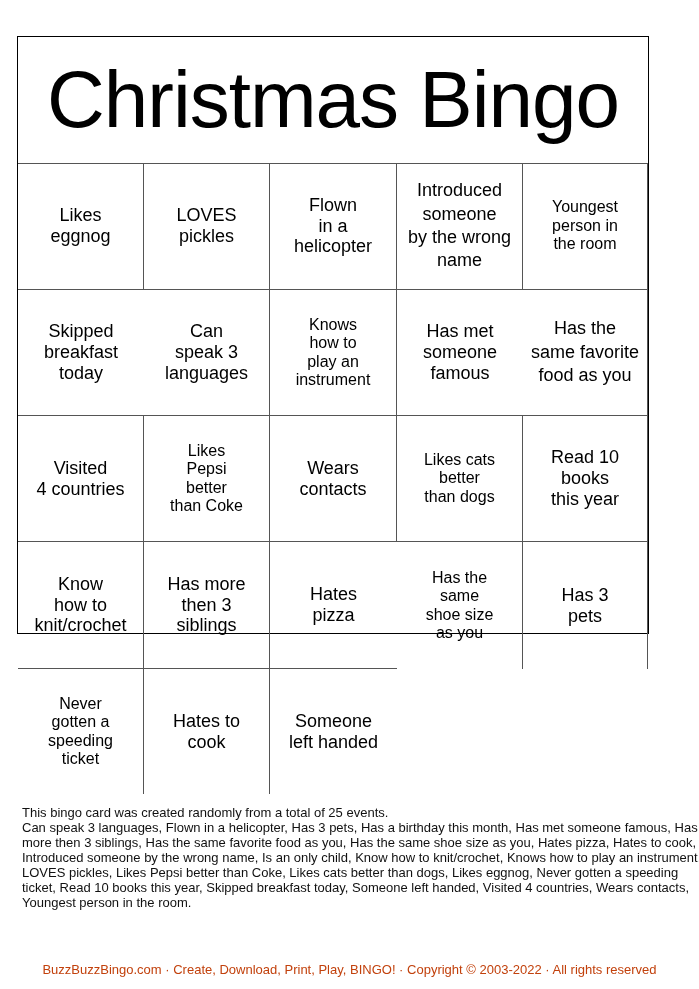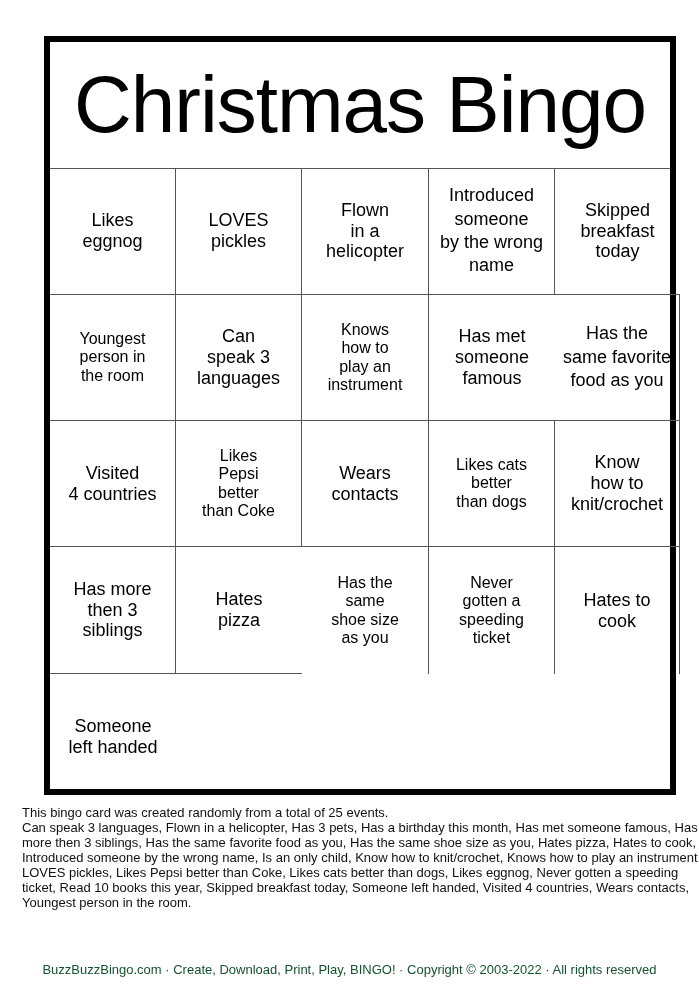--- a/index.html
+++ b/index.html
@@ -1,51 +1,51 @@
 <!DOCTYPE html>
 <html><head>
 <meta charset="utf-8">
 <style>
   html, body { margin:0; padding:0; background:#ffffff; }
   body { width:699px; height:989px; position:relative; font-family:"Liberation Sans", sans-serif; color:#000; overflow:hidden; }
-  .card { position:absolute; left:44px; top:36px; width:632px; height:759px; border:6px solid #000000; box-sizing:border-box; }
+  .card { position:absolute; left:17px; top:36px; width:632px; height:598px; border:1px solid #000000; box-sizing:border-box; }
   .title { position:absolute; left:0; top:0; width:100%; height:127px; border-bottom:1px solid #555; box-sizing:border-box; display:flex; align-items:center; justify-content:center; font-size:80px; letter-spacing:-1px; }
   .grid { position:absolute; left:0; top:126px; width:630px; height:631px; display:grid; grid-template-columns:126px 126px 127px 126px 125px; grid-template-rows:127px 126px 126px 127px 125px; }
   .cell { border-right:1px solid #555; border-bottom:1px solid #555; box-sizing:border-box; display:flex; align-items:center; justify-content:center; text-align:center; white-space:pre-line; line-height:1.15; padding:4px; }
   .cell.lastcol { border-right:none; }
   .cell.lastrow { border-bottom:none; }
   .fs-l { font-size:18px; }
   .fs-m { font-size:16px; }
   .fs-s { font-size:18px; line-height:1.3; }
   .info { position:absolute; left:22px; top:805px; width:680px; font-size:13px; line-height:15px; color:#111; }
-  .footer { position:absolute; left:0; top:962px; width:699px; text-align:center; font-size:13px; color:#14532d; }
+  .footer { position:absolute; left:0; top:962px; width:699px; text-align:center; font-size:13px; color:#c2410c; }
 </style>
 </head>
 <body>
 
 <div class="card">
   <div class="title">Christmas Bingo</div>
   <div class="grid" id="grid">
       <div class="cell fs-l">Likes
 eggnog</div>
       <div class="cell fs-l">LOVES
 pickles</div>
       <div class="cell fs-l">Flown
 in a
 helicopter</div>
       <div class="cell fs-s">Introduced
 someone
 by the wrong
 name</div>
+      <div class="cell fs-m">Youngest
+person in
+the room</div>
       <div class="cell fs-l lastcol">Skipped
 breakfast
 today</div>
-      <div class="cell fs-m">Youngest
-person in
-the room</div>
       <div class="cell fs-l">Can
 speak 3
 languages</div>
       <div class="cell fs-m">Knows
 how to
 play an
 instrument</div>
       <div class="cell fs-l lastcol">Has met
 someone
 famous</div>
@@ -56,32 +56,37 @@
 4  countries</div>
       <div class="cell fs-m">Likes
 Pepsi
 better
 than Coke</div>
       <div class="cell fs-l">Wears
 contacts</div>
       <div class="cell fs-m">Likes cats
 better
 than dogs</div>
+      <div class="cell fs-l">Read 10
+books
+this year</div>
       <div class="cell fs-l">Know
 how to
 knit/crochet</div>
       <div class="cell fs-l">Has more
 then 3
 siblings</div>
       <div class="cell fs-l lastcol">Hates
 pizza</div>
       <div class="cell fs-m lastrow">Has the
 same
 shoe size
 as you</div>
+      <div class="cell fs-l lastrow">Has 3
+pets</div>
       <div class="cell fs-m lastrow">Never
 gotten a
 speeding
 ticket</div>
       <div class="cell fs-l lastrow">Hates to
 cook</div>
       <div class="cell fs-l lastcol lastrow">Someone
 left handed</div>
     </div>
 </div>

